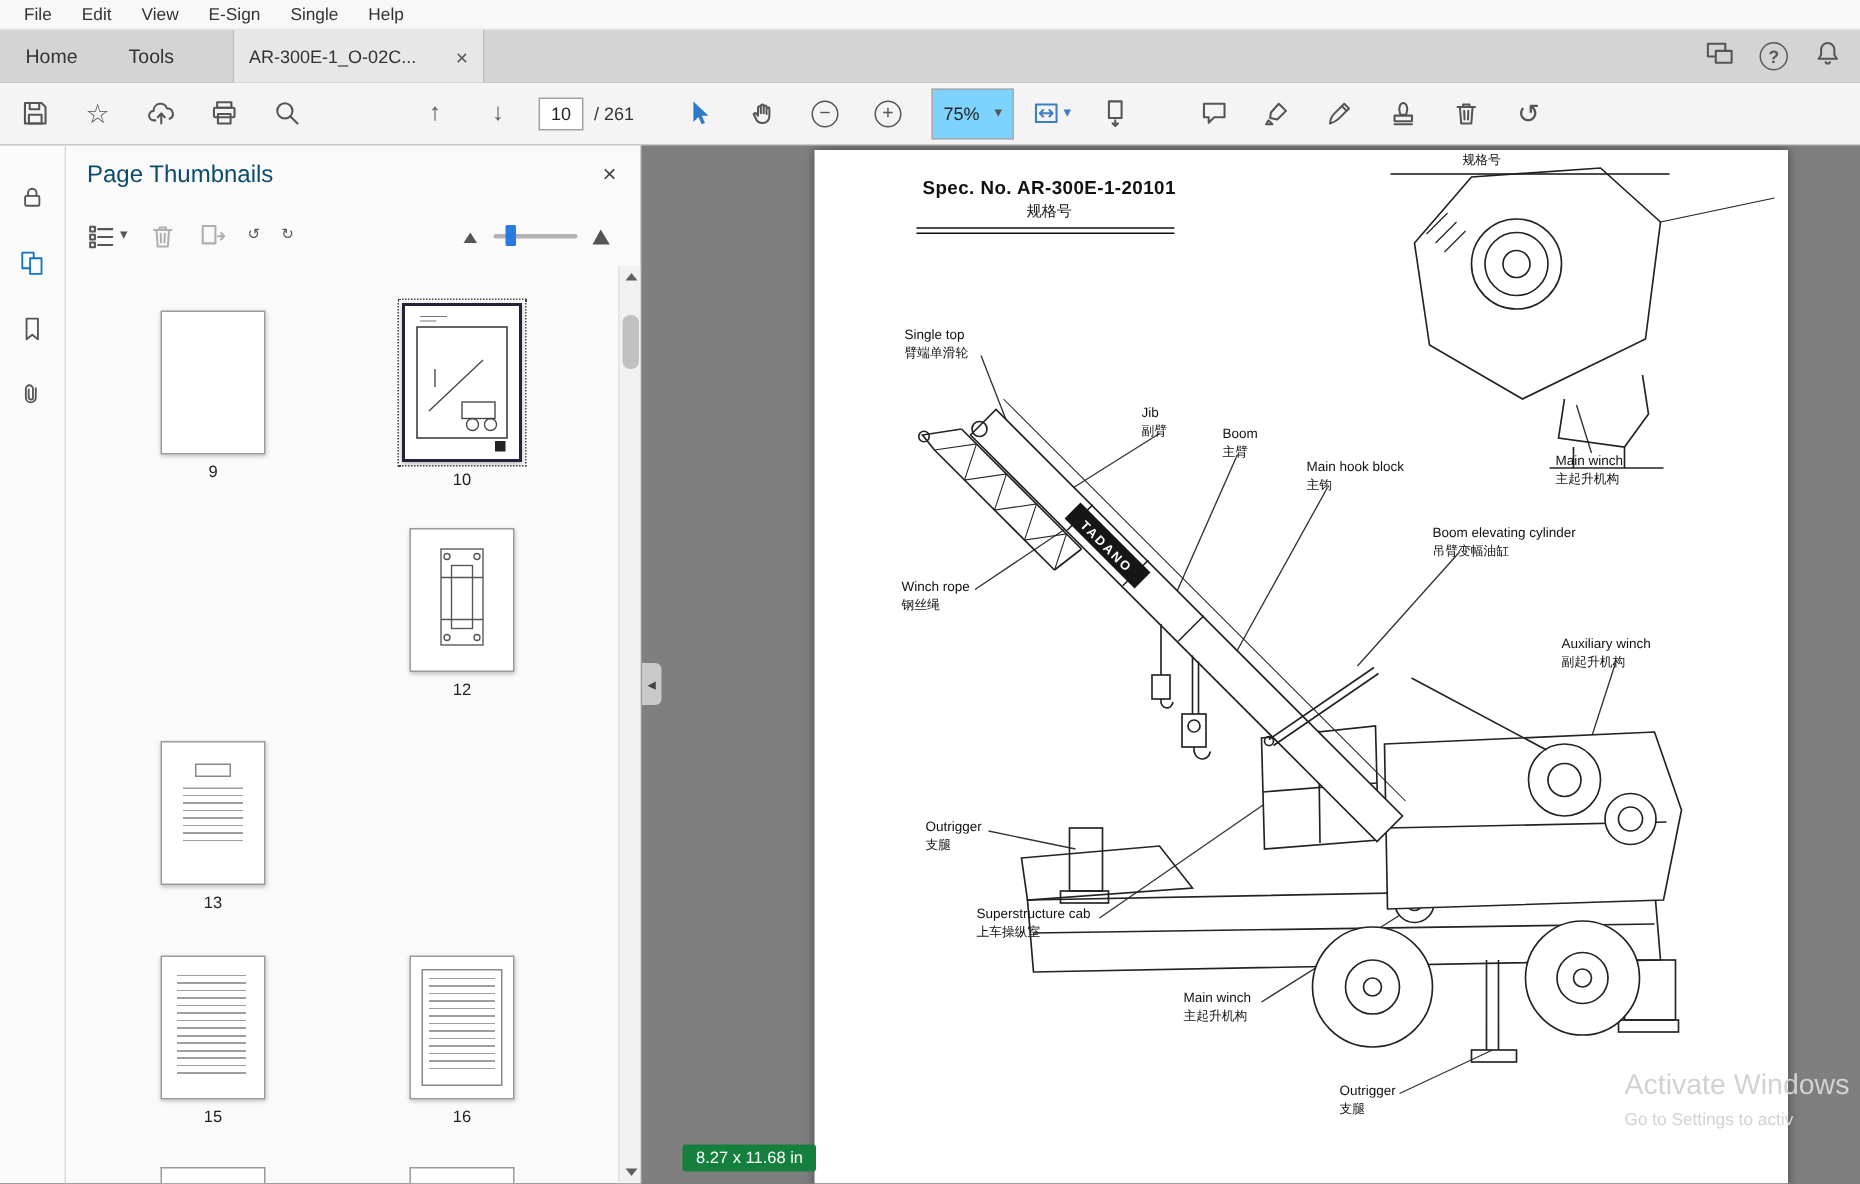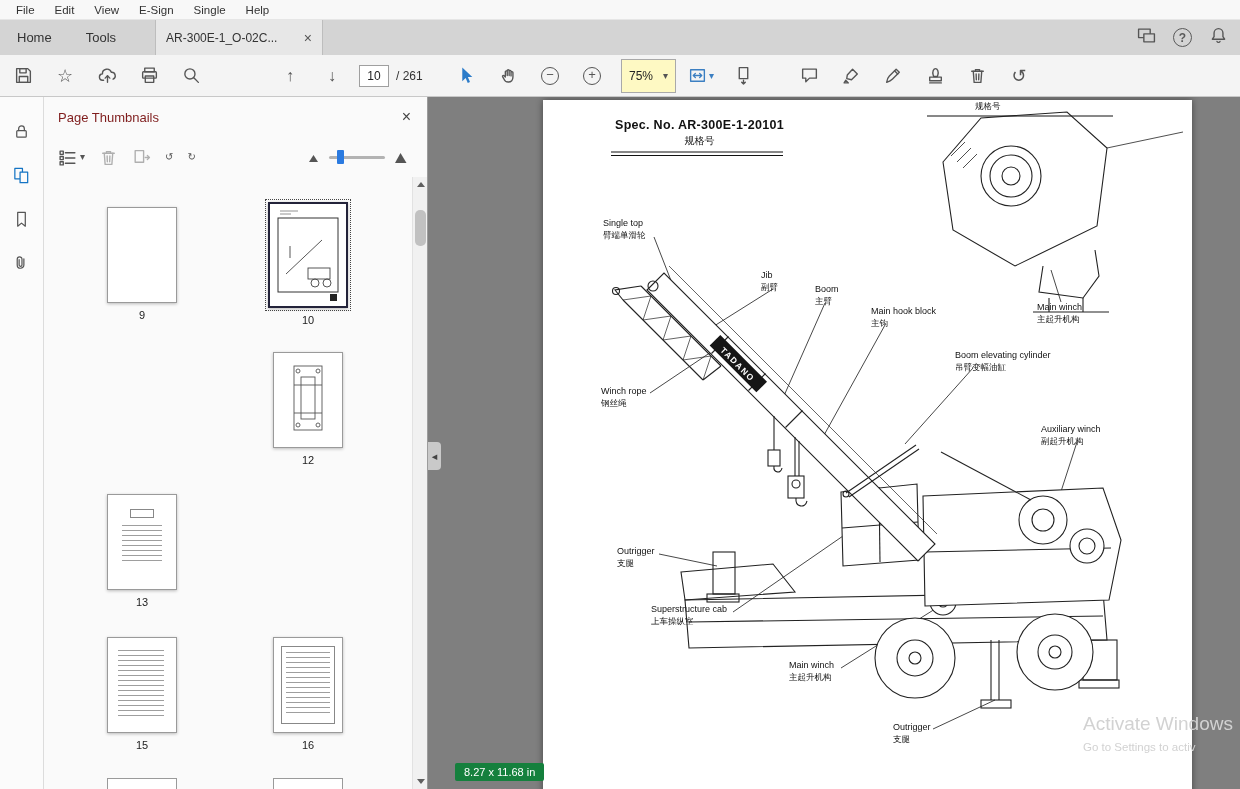--- a/index.html
+++ b/index.html
@@ -21,38 +21,38 @@
 
   
   .toolbar { height:42px; background:#f4f4f4; border-bottom:1px solid #c8c8c8; display:flex; align-items:center; }
   .tbtn { width:42px; height:36px; display:flex; align-items:center; justify-content:center; background:none; border:none; cursor:pointer; }
   .sp { flex:0 0 auto; }
   .glyph { color:#555; font-size:16px; line-height:1; }
   .glyph.big { font-size:18px; }
   .circ { width:18px; height:18px; border:1.5px solid #555; border-radius:50%; font-size:13px; line-height:14px; text-align:center; color:#555; }
   .page-input { width:30px; height:22px; border:1px solid #9f9f9f; background:#fff; text-align:center; font-size:12px; color:#222; }
   .page-total { font-size:12px; color:#333; padding-left:7px; width:42px; }
-  .zoom-dd { height:24px; border:1px solid #a9a9a9; background:#fef9c3; display:flex; align-items:center; padding:16px 7px; font-size:12px; color:#222; gap:10px; margin-left:8px; cursor:pointer; }
+  .zoom-dd { height:24px; border:1px solid #a9a9a9; background:#7dd3fc; display:flex; align-items:center; padding:16px 7px; font-size:12px; color:#222; gap:10px; margin-left:8px; cursor:pointer; }
   .zoom-dd .glyph { font-size:10px; }
   .fitgrp { display:flex; align-items:center; gap:2px; margin-left:12px; cursor:pointer; }
   .fitgrp .glyph { font-size:10px; color:#3b7fc2; }
   svg.ic { width:19px; height:19px; stroke:#555; fill:none; stroke-width:1.3; stroke-linecap:round; stroke-linejoin:round; }
   svg.ic.blue { stroke:#2b7bc9; }
 
   
   .main { display:flex; height:692px; }
 
   
   .rail { width:44px; background:#fbfbfb; border-right:1px solid #dcdcdc; padding-top:12px; display:flex; flex-direction:column; align-items:center; }
   .rail-item { width:40px; height:44px; display:flex; align-items:center; justify-content:center; cursor:pointer; }
 
   
   .panel { width:384px; background:#fafafa; border-right:1px solid #9c9c9c; position:relative; display:flex; flex-direction:column; }
   .panel-header { height:40px; display:flex; align-items:center; justify-content:space-between; padding:0 16px 0 14px; }
-  .panel-title { font-size:13px; color:#7f1d1d; }
+  .panel-title { font-size:16px; color:#0c4a6e; }
   .panel-close { font-size:16px; color:#444; cursor:pointer; }
   .panel-tools { height:40px; display:flex; align-items:center; padding:0 18px 0 14px; gap:14px; }
   .pt-btn { display:flex; align-items:center; gap:3px; cursor:pointer; }
   .pt-btn .glyph { font-size:10px; }
   .pt-btn.dis { opacity:.45; }
   .slider-grp { margin-left:auto; display:flex; align-items:center; gap:9px; }
   .slider-track { width:56px; height:3px; background:#b3b3b3; border-radius:2px; position:relative; cursor:pointer; }
   .slider-thumb { position:absolute; left:8px; top:-6px; width:7px; height:14px; background:#2a7ae0; border-radius:1px; }
   .thumb-area { position:relative; flex:1; overflow:hidden; }
 

